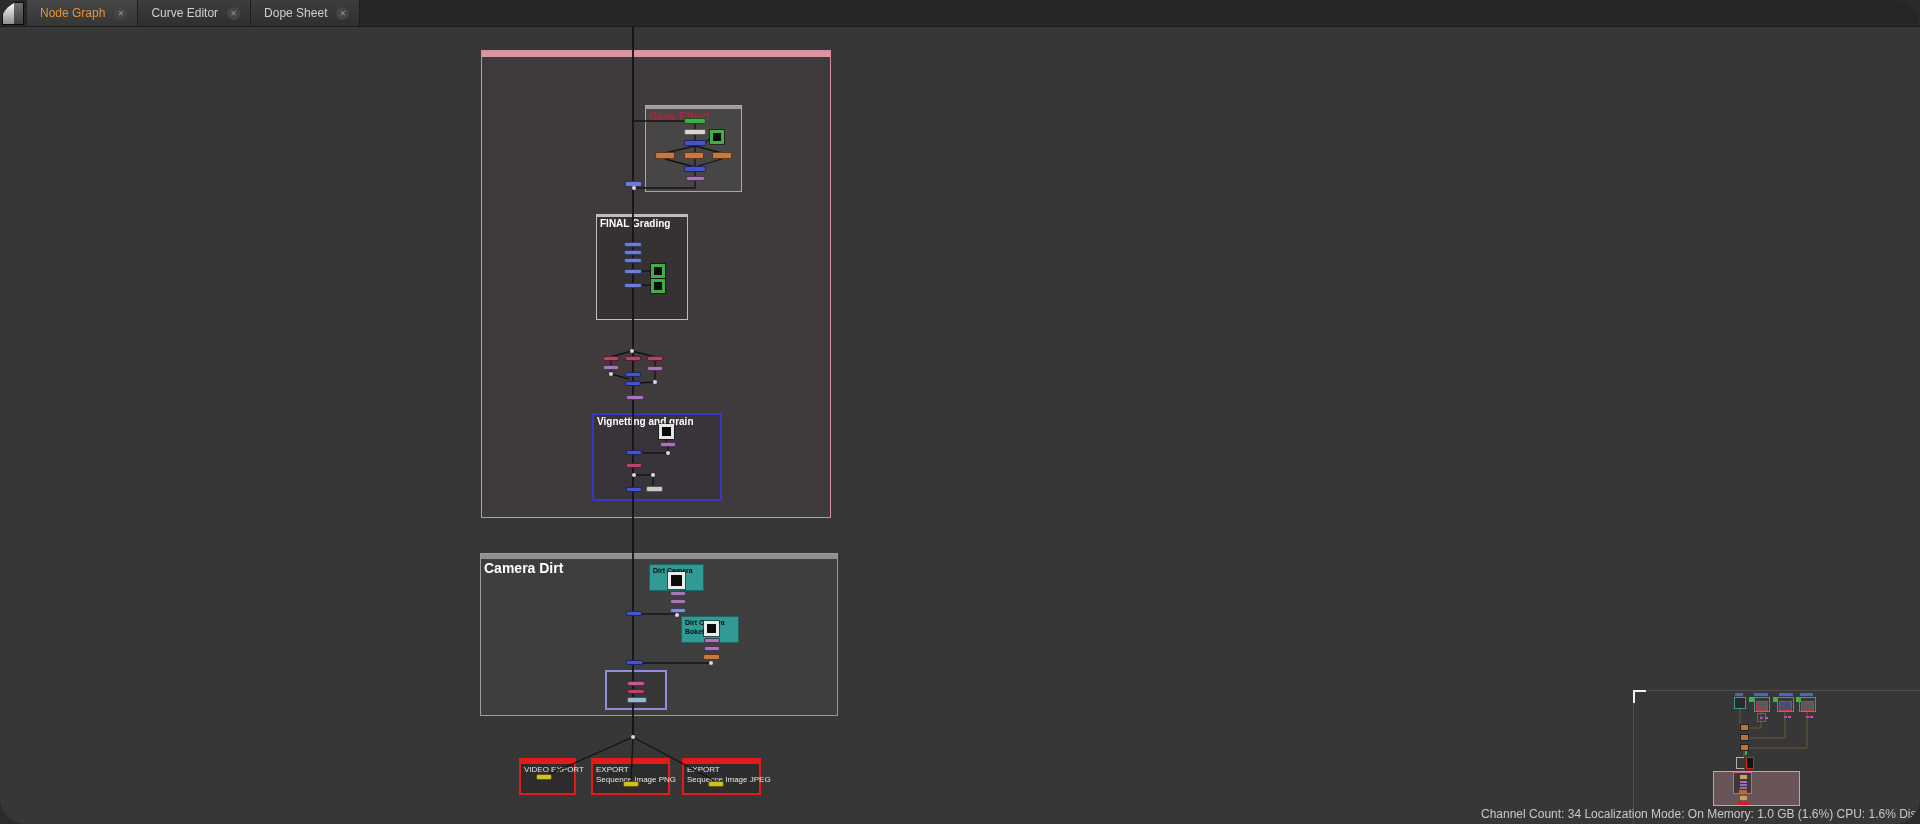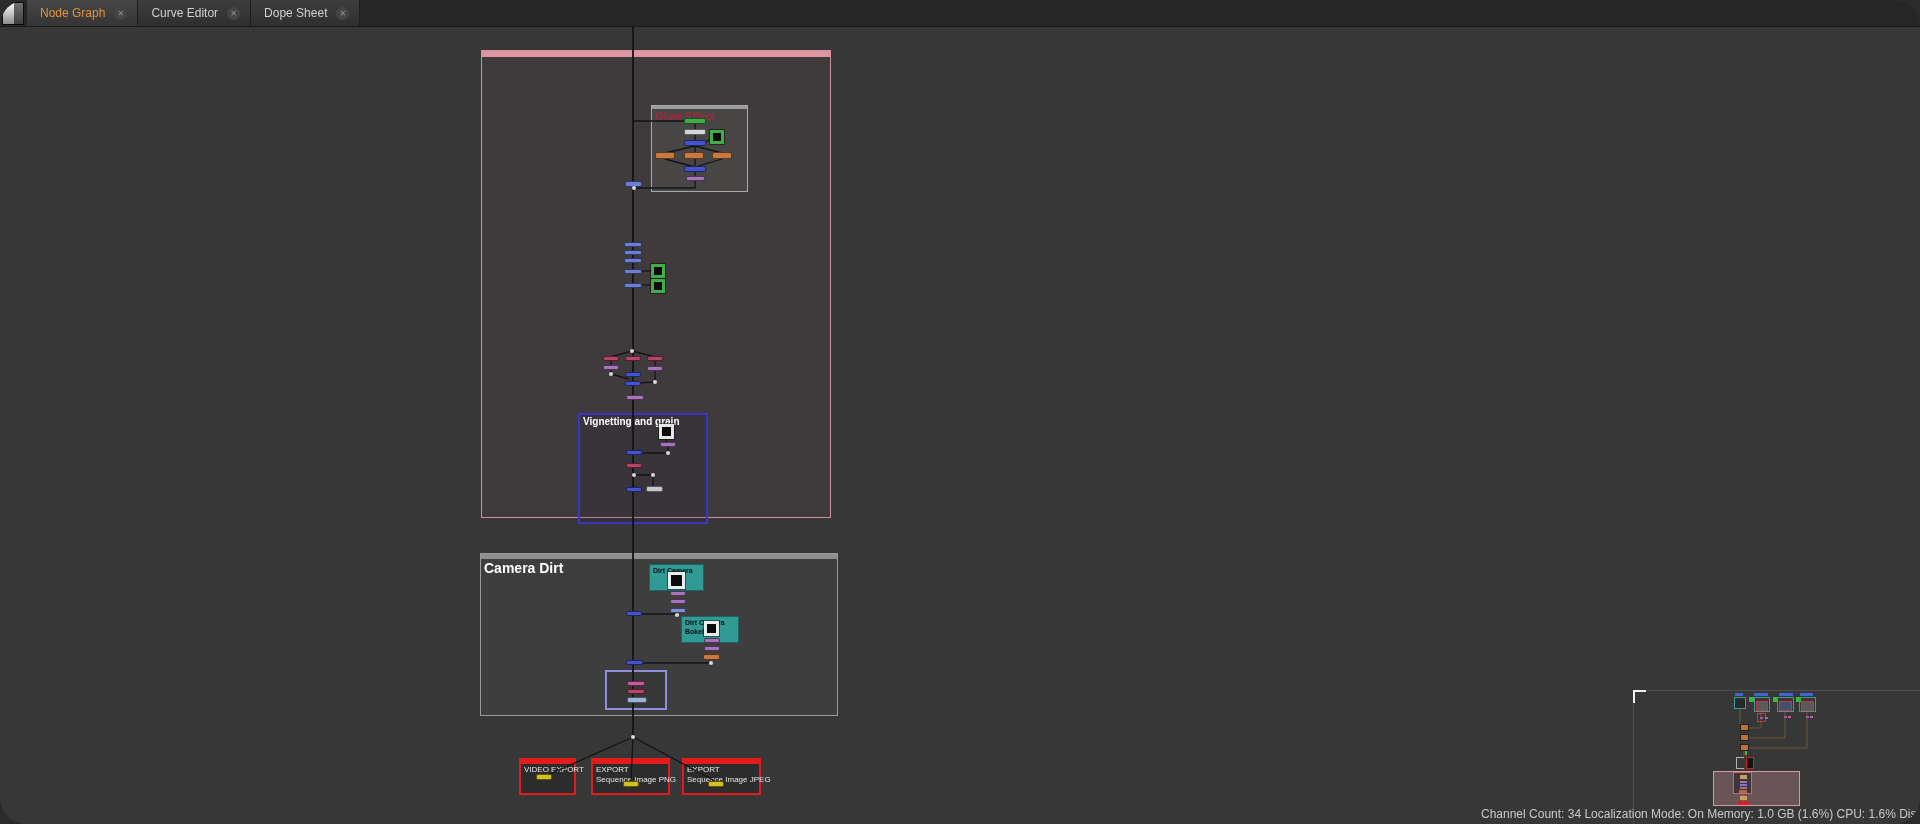--- a/index.html
+++ b/index.html
@@ -99,25 +99,29 @@
   <div class="minimap-panel"></div>
   <div class="mini-corner"></div>
 
   <div class="statusbar">
     <span>Channel Count: 34  Localization Mode: On  Memory: 1.0 GB (1.6%) CPU: 1.6% Disk: 0.0 MB</span>
   </div>
 
 <div class="bd" style="left: 481px; top: 50px; width: 350px; height: 468px; background: rgba(210, 144, 156, 0.05); border: 1px solid rgb(210, 144, 156);">
       <div class="bd-bar" style="height: 6px; background: rgb(221, 149, 161);"></div>
     </div>
-    <div class="bd" style="left: 645px; top: 105px; width: 97px; height: 87px; background: rgba(255, 255, 255, 0.05); border: 1px solid rgb(168, 168, 168); margin-left: 6px;">
+    <div class="bd" style="left: 645px; top: 105px; width: 97px; height: 87px; background: rgba(255, 255, 255, 0.05); border: 1px solid rgb(168, 168, 168);">
       <div class="bd-bar" style="height: 3px; background: rgb(156, 156, 156);"></div>
       <div class="bd-title" style="margin-top: 3px; font-size: 11px; color: rgb(158, 43, 62);">Glow Effect</div>
     </div>
-    <div class="bd" style="left: 578px; top: 413px; width: 130px; height: 111px; background: rgba(15, 15, 50, 0.14); border: 2px solid rgb(59, 52, 196);">
+    <div class="bd" style="left: 596px; top: 214px; width: 92px; height: 106px; background: rgba(0, 0, 0, 0.14); border: 1px solid rgb(189, 189, 189);">
+      <div class="bd-bar" style="height: 2px; background: rgb(189, 189, 189);"></div>
+      <div class="bd-title" style="margin-top: 2px; font-size: 10px; color: rgb(255, 255, 255);">FINAL Grading</div>
+    </div>
+    <div class="bd" style="left: 592px; top: 413px; width: 130px; height: 88px; background: rgba(15, 15, 50, 0.14); border: 2px solid rgb(59, 52, 196);">
       <div class="bd-title" style="margin-top: 0px; font-size: 10px; color: rgb(255, 255, 255);">Vignetting and grain</div>
     </div>
     <div class="bd" style="left: 480px; top: 553px; width: 358px; height: 163px; background: rgba(255, 255, 255, 0.035); border: 1px solid rgb(155, 155, 155);">
       <div class="bd-bar" style="height: 5px; background: rgb(143, 143, 143);"></div>
       <div class="bd-title" style="margin-top: 5px; font-size: 14px; color: rgb(255, 255, 255);">Camera Dirt</div>
     </div>
     <div class="bd" style="left: 605px; top: 670px; width: 62px; height: 40px; background: rgba(0, 0, 0, 0.1); border: 2px solid rgb(142, 142, 224);"></div>
     <div class="bd" style="left: 519px; top: 758px; width: 57px; height: 37px; background: rgba(0, 0, 0, 0.2); border: 2px solid rgb(227, 27, 27);">
       <div class="bd-bar" style="height: 4px; background: rgb(227, 27, 27);"></div>
       <div class="bd-title" style="margin-top: 4px; font-size: 8px; color: rgb(230, 230, 230); font-weight: normal;">VIDEO EXPORT</div>

